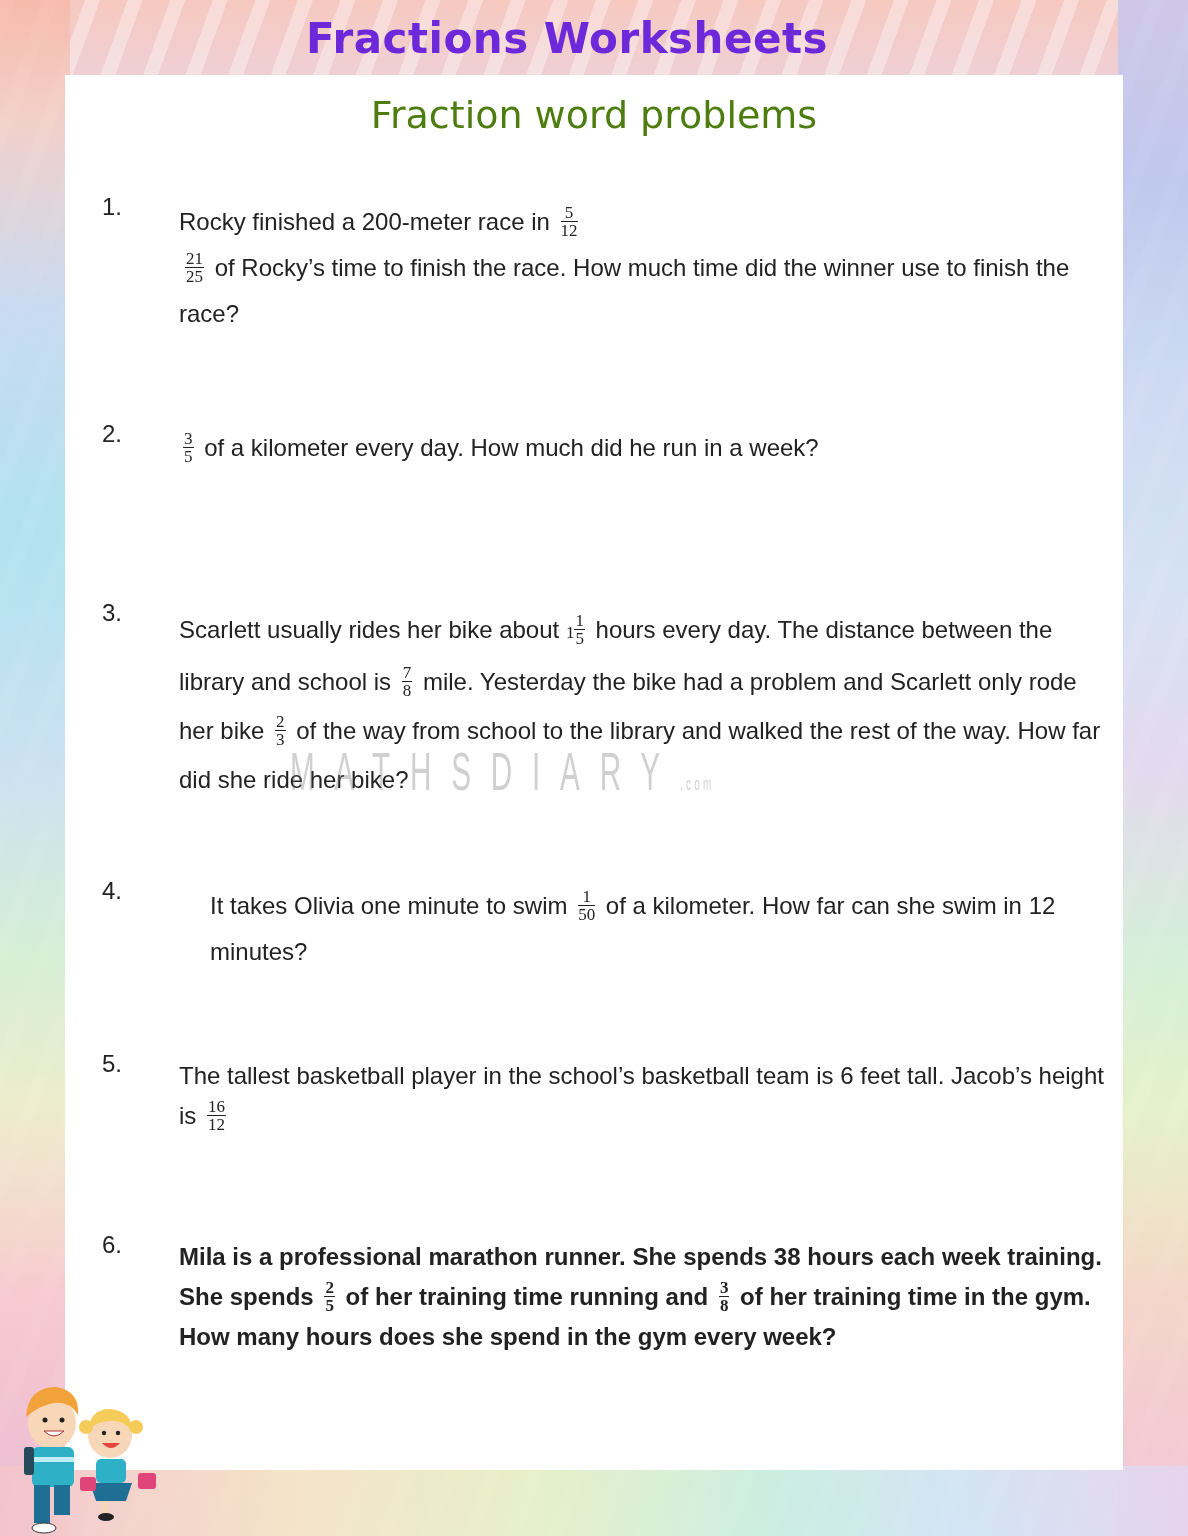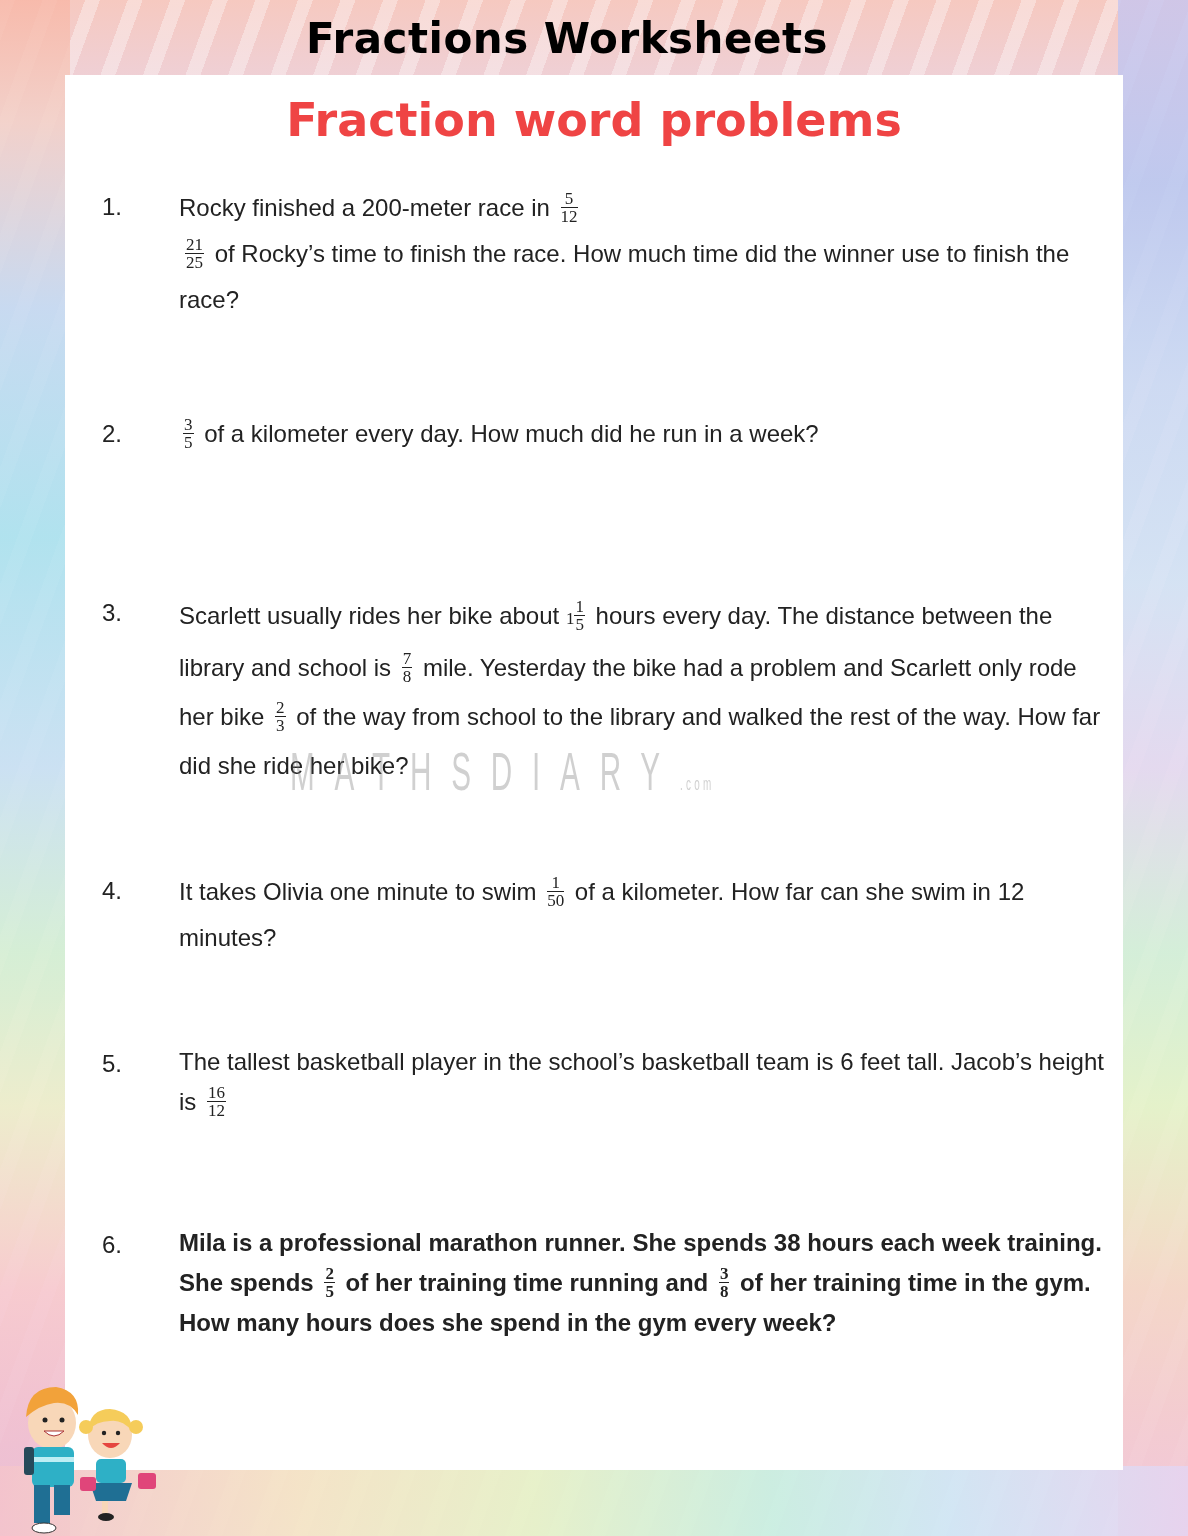--- a/index.html
+++ b/index.html
@@ -23,37 +23,37 @@
     opacity:0.85;
   }
   .bg-bottom {
     position:absolute; left:0; bottom:0; width:1188px; height:70px;
     background: linear-gradient(90deg,#f4c4cc 0%,#f5e4c4 25%,#e6f2c6 45%,#c8efe0 65%,#cfe6f4 80%,#e6d4f0 100%);
     opacity:0.9;
   }
   .site-title {
     position:absolute; top:14px; left:0; width:1134px; text-align:center;
     font-family: "DejaVu Sans", sans-serif; font-weight:bold;
-    font-size:42px; letter-spacing:0.5px; color:#000000;
+    font-size:42px; letter-spacing:0.5px; color:#6d28d9;
   }
   .paper {
     position:absolute; left:65px; top:75px; width:1058px; height:1395px;
     background:#ffffff;
   }
   .page-title {
     position:absolute; top:18px; left:0; width:1058px; text-align:center;
-    font-family: "DejaVu Sans", sans-serif; font-weight:bold;
-    font-size:46px; color:#ef4444;
+    font-family: "DejaVu Sans", sans-serif; font-weight:normal;
+    font-size:38px; color:#4d7c0f;
   }
   .problem {
     position:absolute; left:0; width:1058px;
     font-size:24px; color:#222; line-height:48px;
   }
   .num { position:absolute; left:37px; top:0; }
-  .text { position:absolute; left:114px; top:2px; width:930px; }
+  .text { position:absolute; left:114px; top:16px; width:930px; }
   .frac {
     display:inline-block; vertical-align:middle; text-align:center;
     font-family:"Liberation Serif", serif; font-size:17px; line-height:17px;
     margin:0 4px; position:relative; top:-2px;
   }
   .frac .n { display:block; border-bottom:1.5px solid #222; padding:0 1px; }
   .frac .d { display:block; }
   .whole { font-family:"Liberation Serif", serif; font-size:17px; }
   .watermark {
     position:absolute; left:290px; top:740px; font-family:"Liberation Sans", sans-serif;
@@ -102,21 +102,21 @@
       <span>hours every day. The distance between the library and school is</span>
       <span class="frac"><span class="n">7</span><span class="d">8</span></span>
       <span>mile. Yesterday the bike had a problem and  Scarlett only rode her bike</span>
       <span class="frac"><span class="n">2</span><span class="d">3</span></span>
       <span>of the way from school to the library and walked the rest of the way. How far did she ride her bike?</span>
     </div>
   </div>
 
   <div class="problem" style="top:792px;">
     <span class="num">4.</span>
-    <div class="text" style="line-height:46px;">
+    <div class="text" style="line-height:46px;margin-left:31px;">
       <span>It takes Olivia one minute to swim</span>
       <span class="frac"><span class="n">1</span><span class="d">50</span></span>
       <span>of a kilometer. How far can she swim in 12 minutes?</span>
     </div>
   </div>
 
   <div class="problem" style="top:965px;">
     <span class="num">5.</span>
     <div class="text" style="line-height:40px;">
       <span>The tallest basketball player in the school’s basketball team is 6 feet tall. Jacob’s height is</span>

